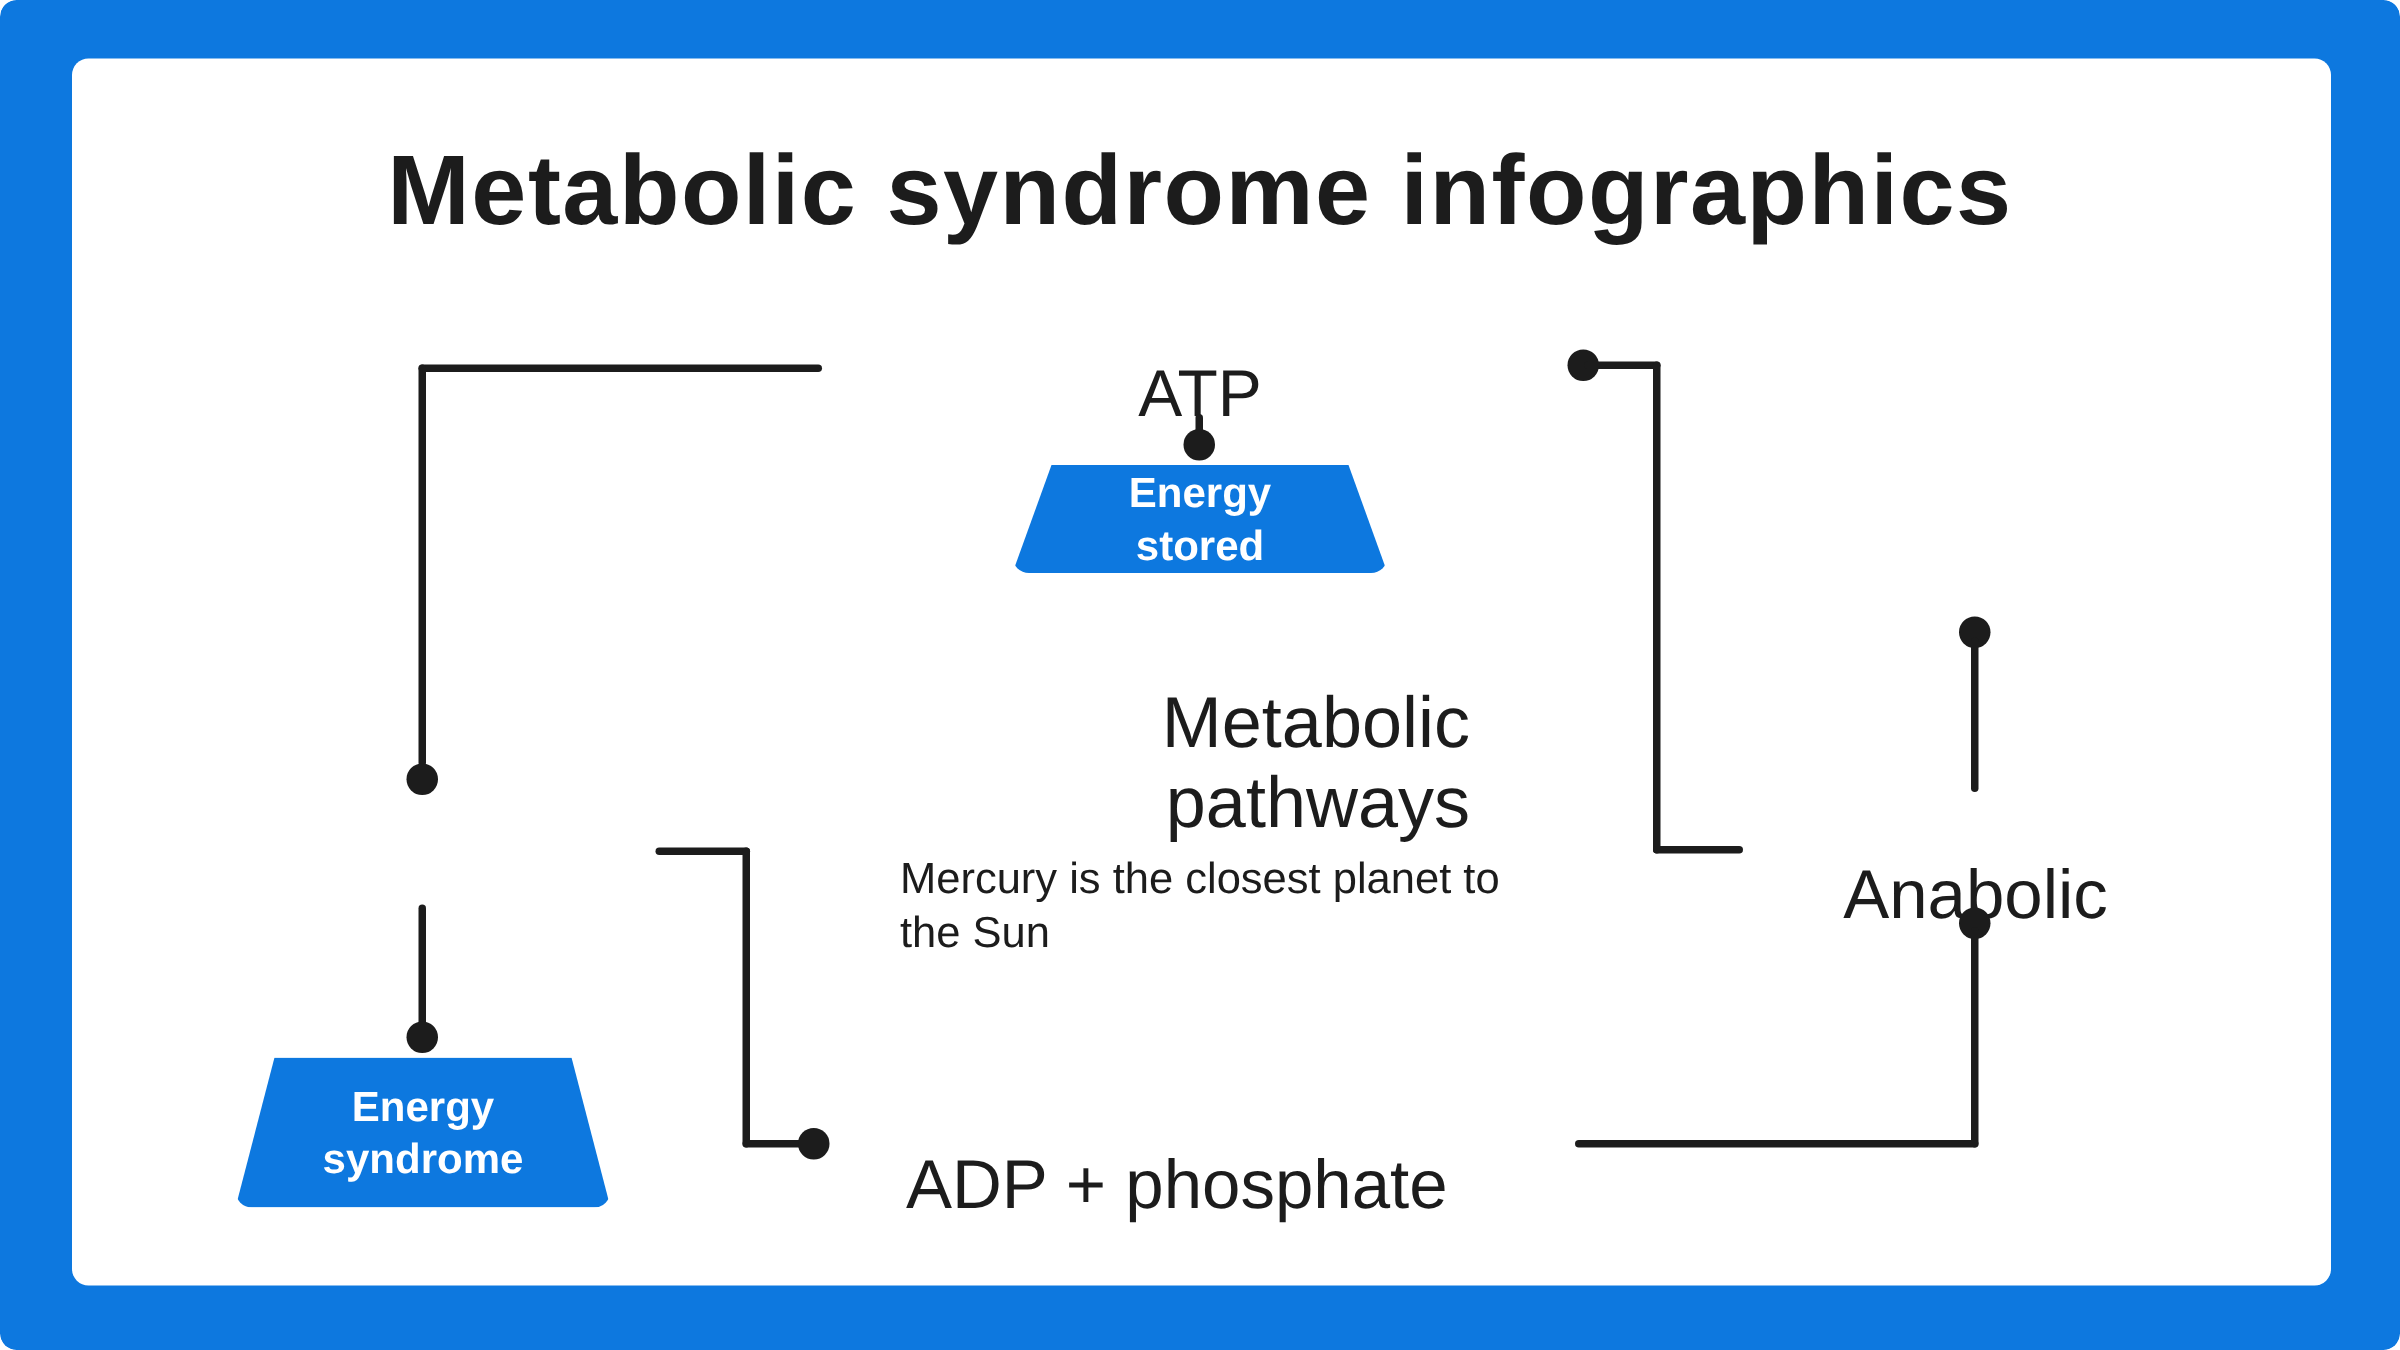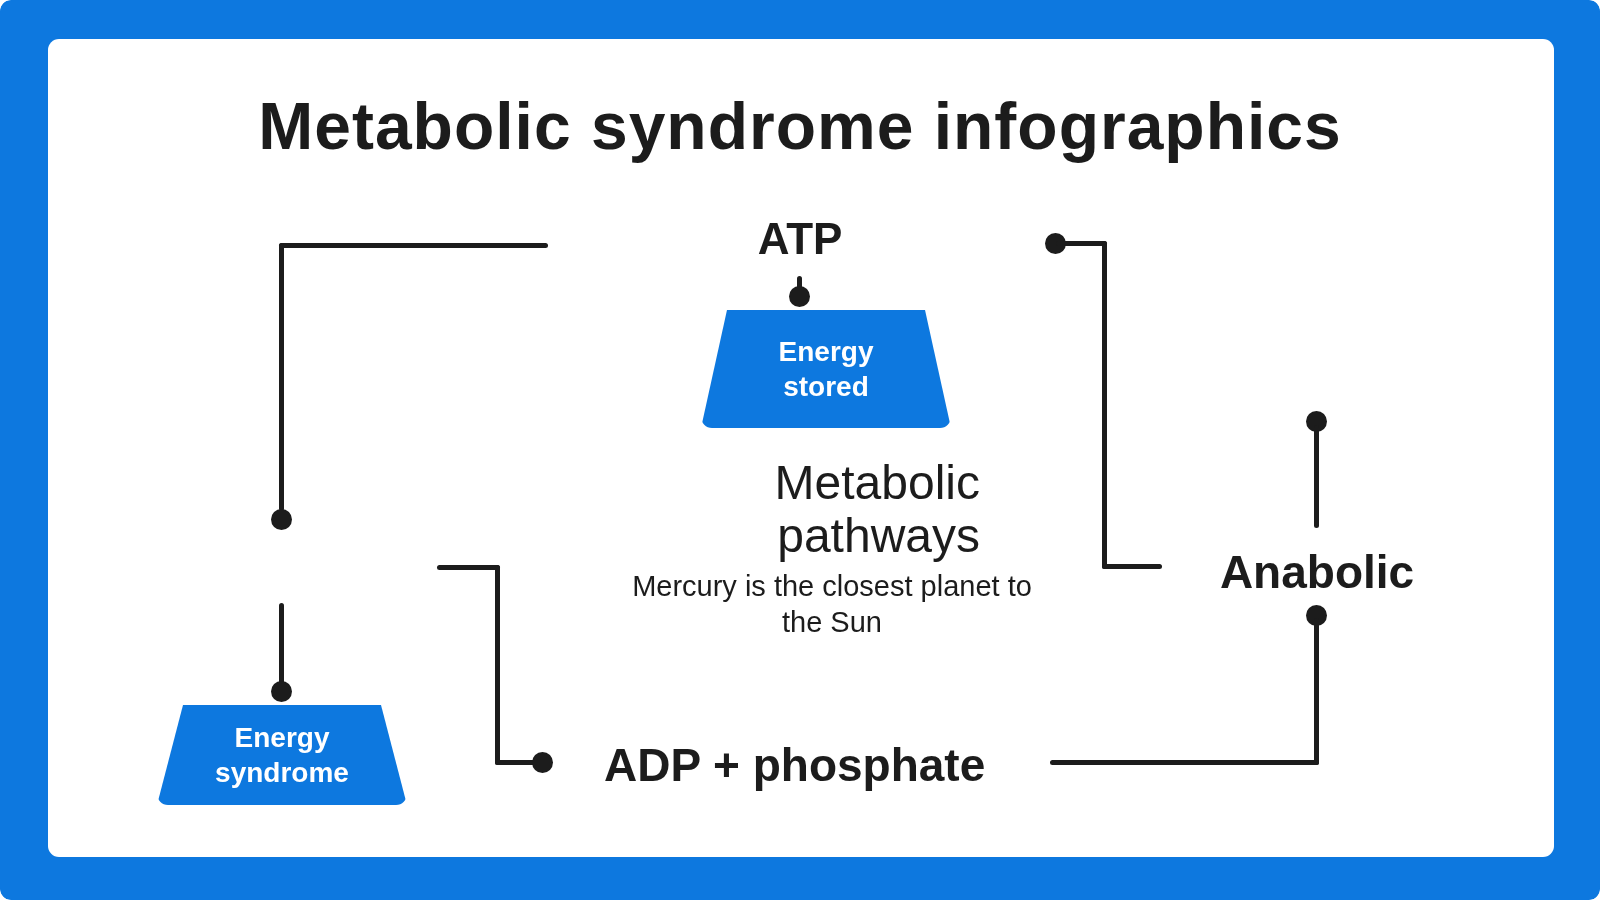--- a/index.html
+++ b/index.html
@@ -33,68 +33,68 @@
     text-align: center;
     font-size: 66px;
     font-weight: bold;
     letter-spacing: 1px;
     color: var(--ink-black);
   }
 
   .node {
     position: absolute;
     text-align: center;
-    font-weight: bold;
+    font-weight: normal;
     color: var(--ink-black);
     white-space: nowrap;
+    margin-top: 24px;
   }
   .node-atp        { left: 700px; top: 214px; width: 200px; font-size: 44px; }
   .node-catabolic  { left: 131px; top: 541px; width: 300px; font-size: 46px; }
   .node-anabolic   { left: 1167px; top: 545px; width: 300px; font-size: 46px; }
   .node-adp        { left: 604px; top: 738px; width: 440px; font-size: 46px; text-align: left; }
 
   .center-heading {
     position: absolute;
     left: 620px; top: 456px;
     width: 360px;
     text-align: right;
     font-size: 48px;
     font-weight: normal;
     line-height: 53px;
     color: var(--ink-black);
   }
   .center-desc {
     position: absolute;
     left: 600px; top: 568px;
     width: 400px;
-    text-align: center;
+    text-align: left;
     font-size: 29px;
     line-height: 36px;
     color: var(--ink-black);
-    margin-left: 32px;
   }
 
   .trapezoid {
     position: absolute;
     width: 250px;
     background: var(--trapezoid-blue);
     clip-path: polygon(10.4% 0%, 89.6% 0%, 100% 100%, 0% 100%);
     display: flex;
     align-items: center;
     justify-content: center;
   }
   .trapezoid .trapezoid-label {
     width: 160px;
     text-align: center;
     color: var(--trapezoid-text);
     font-size: 28px;
     font-weight: bold;
     line-height: 35px;
   }
-  .trap-stored   { left: 701px;  top: 310px; height: 118px; }
+  .trap-stored   { left: 675px;  top: 310px; height: 72px; }
   .trap-required { left: 1192px; top: 310px; height: 102px; }
   .trap-released { left: 157px;  top: 705px; height: 100px; }
 
   .ln {
     position: absolute;
     background: var(--ink-black);
   }
   .dot {
     position: absolute;
     width: 21px; height: 21px;

